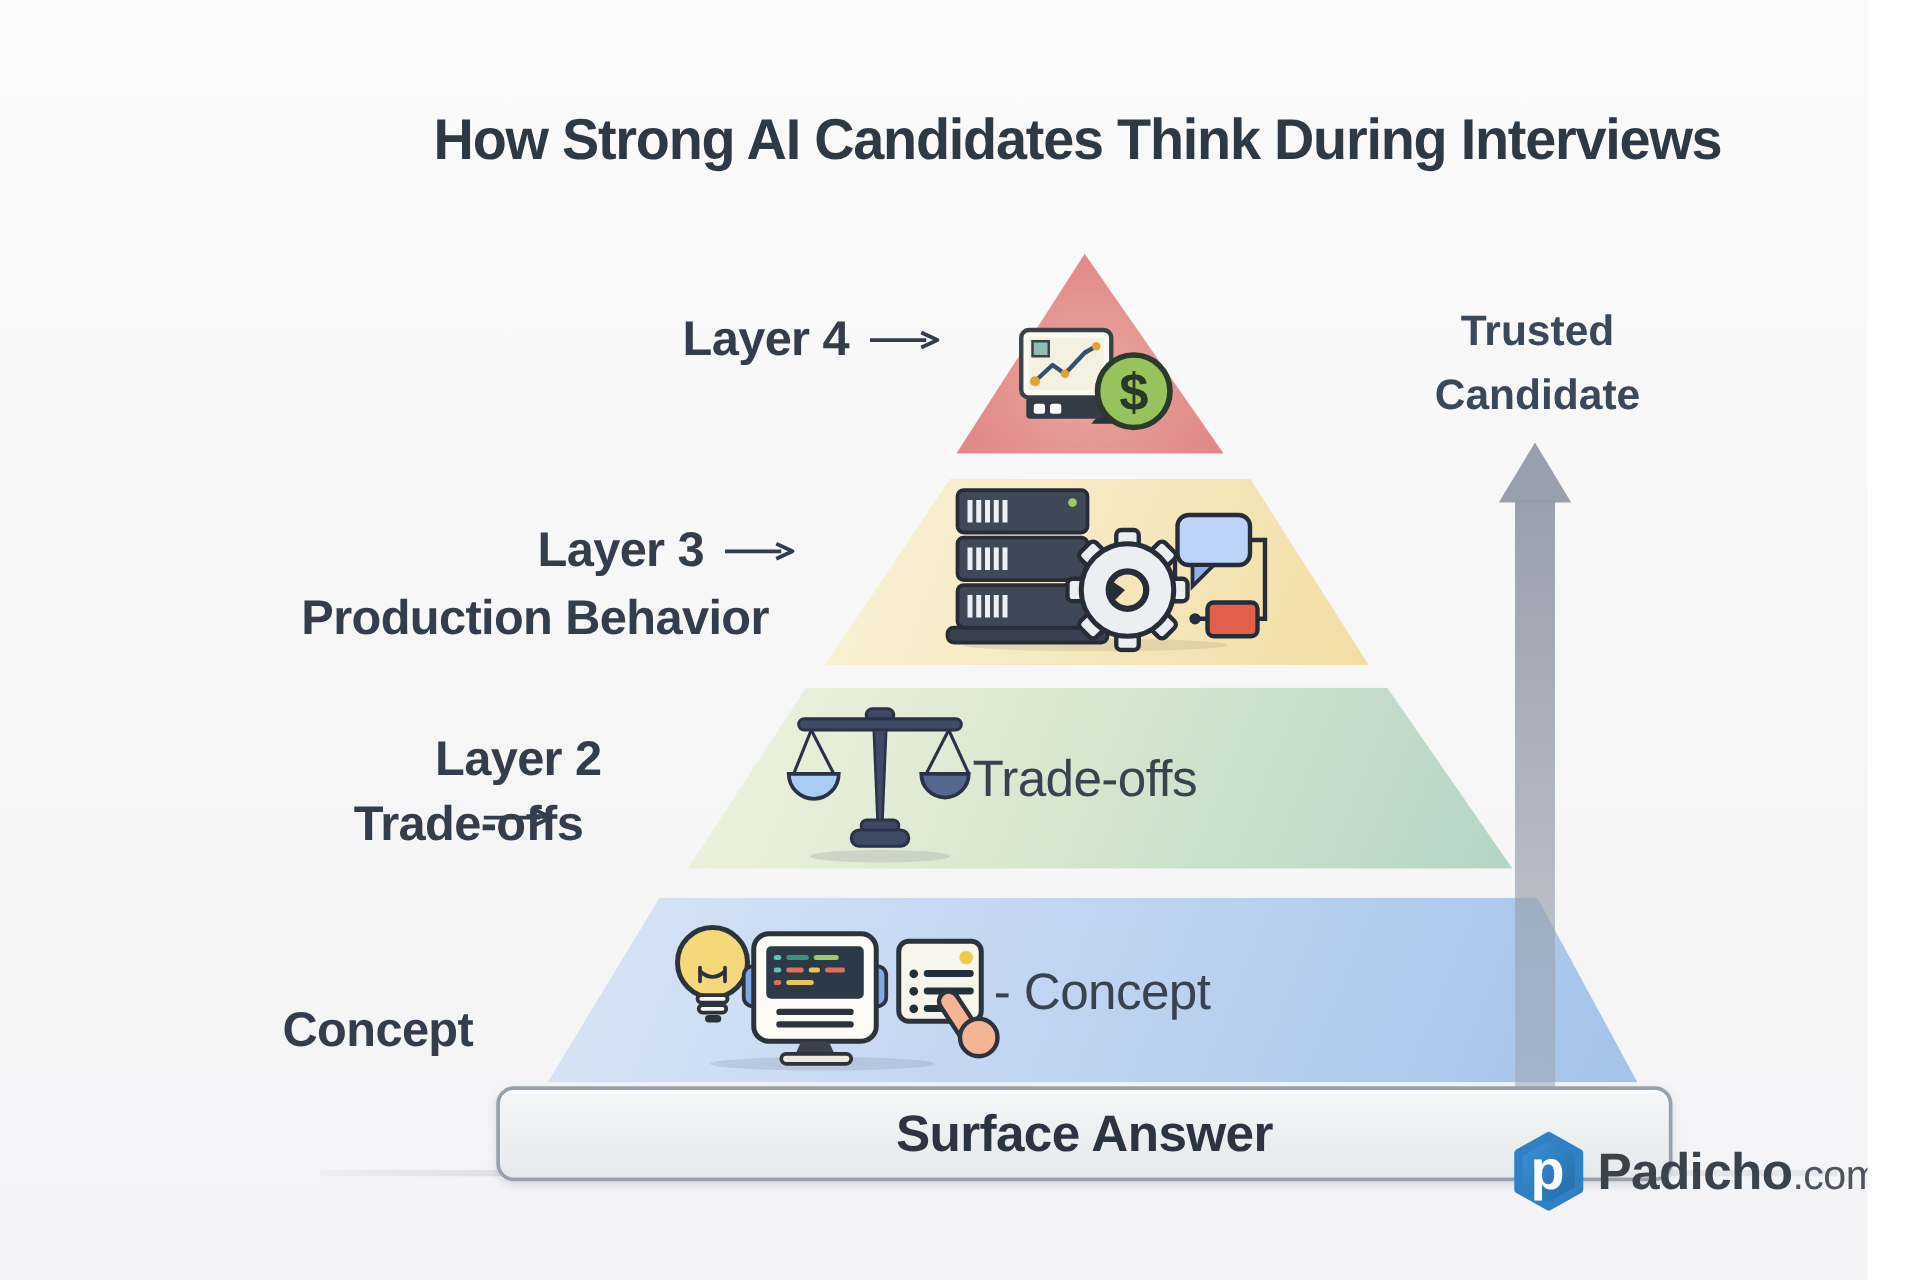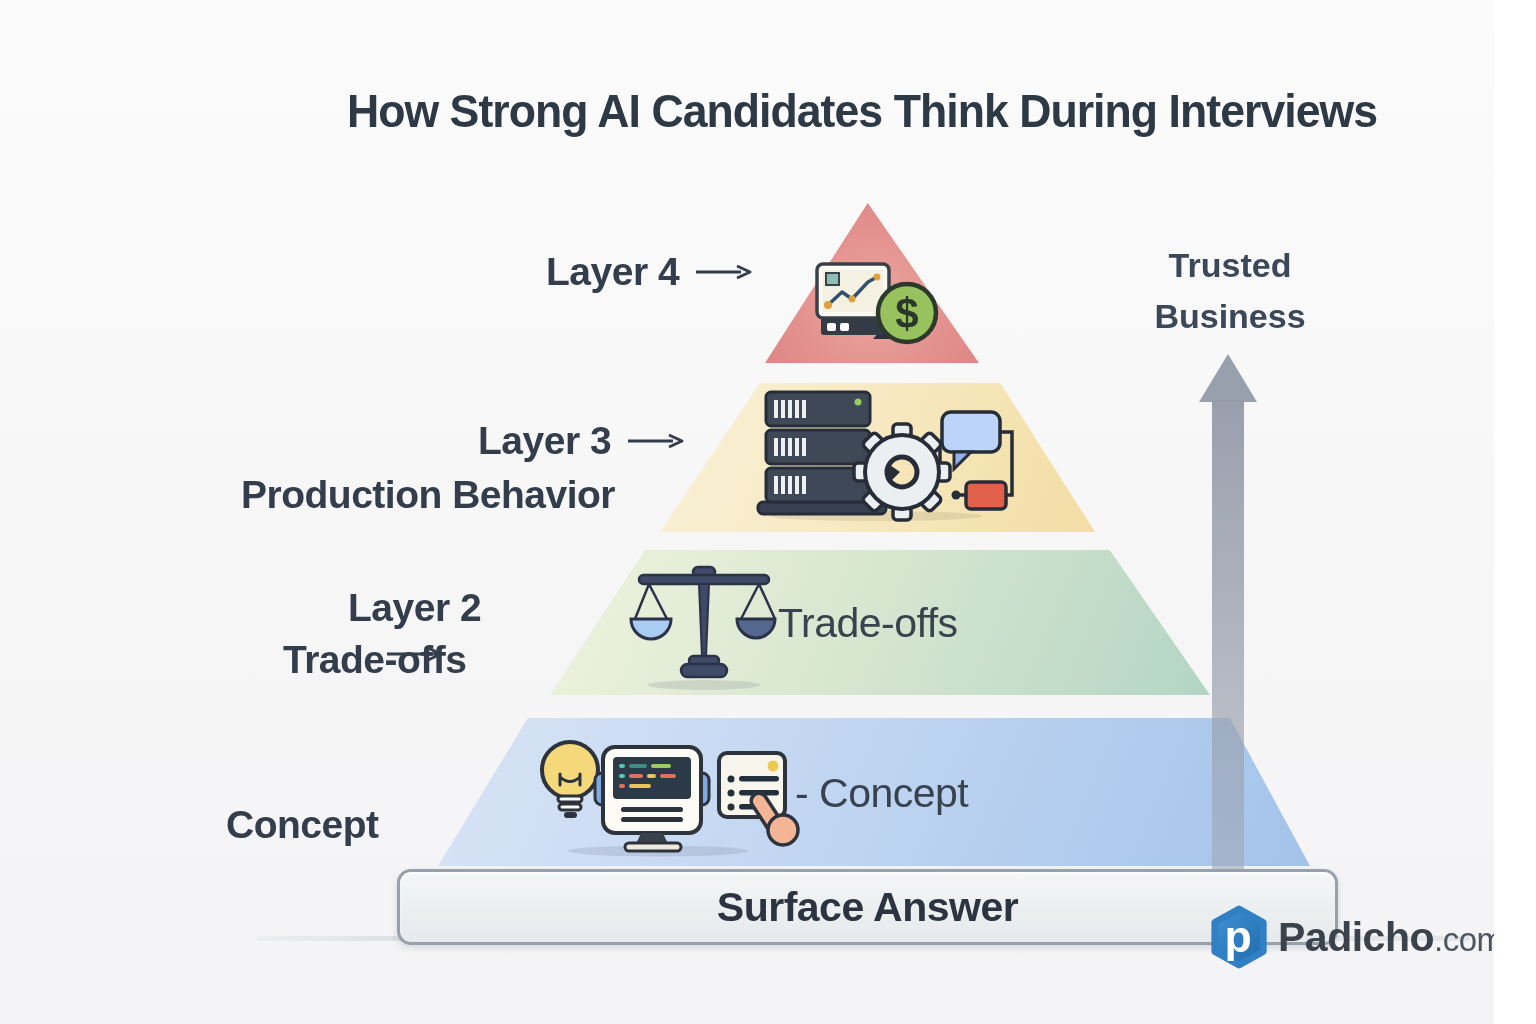--- a/index.html
+++ b/index.html
@@ -254,21 +254,21 @@
   <div class="abs inner-text" style="left:795px;top:770px;">- Concept</div>
 
   <div class="abs lbl-row" style="left:546px;top:250px;">
     <span>Layer 4</span>
     <svg width="58" height="16" viewBox="0 0 58 16">
       <line x1="1" y1="8" x2="46" y2="8" stroke="#333d4b" stroke-width="3"></line>
       <path d="M42,2 L55,8 L42,14" fill="none" stroke="#333d4b" stroke-width="3" stroke-linejoin="round"></path>
     </svg>
   </div>
 
-  <div class="abs lbl-row" style="left:430px;top:419px;margin-left:48px;">
+  <div class="abs lbl-row" style="left:430px;top:419px;">
     <span>Layer 3</span>
     <svg width="58" height="16" viewBox="0 0 58 16">
       <line x1="1" y1="8" x2="46" y2="8" stroke="#333d4b" stroke-width="3"></line>
       <path d="M42,2 L55,8 L42,14" fill="none" stroke="#333d4b" stroke-width="3" stroke-linejoin="round"></path>
     </svg>
   </div>
   <div class="abs lbl-sub" style="left:241px;top:473px;">Production Behavior</div>
 
   <div class="abs lbl-row" style="left:348px;top:586px;flex-direction:column;">
     <span>Layer 2</span>
@@ -276,21 +276,21 @@
       <line x1="1" y1="8" x2="46" y2="8" stroke="#333d4b" stroke-width="3"></line>
       <path d="M42,2 L55,8 L42,14" fill="none" stroke="#333d4b" stroke-width="3" stroke-linejoin="round"></path>
     </svg>
   </div>
   <div class="abs lbl-sub" style="left:283px;top:638px;">Trade-offs</div>
 
   <div class="abs lbl-sub" style="left:226px;top:803px;">Concept</div>
 
   <div class="abs trusted">
     <div>Trusted</div>
-    <div>Business</div>
+    <div>Candidate</div>
   </div>
   <div class="abs arrow-head"></div>
   <div class="abs arrow-shaft"></div>
 
   <div class="abs floor-shadow"></div>
   <div class="abs surface-bar">
     <span>Surface Answer</span>
   </div>
 
   <div class="abs brand">

